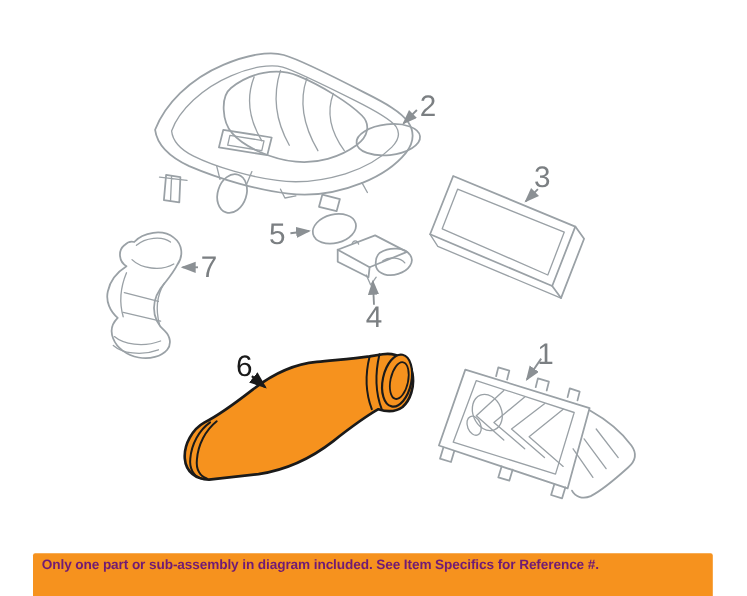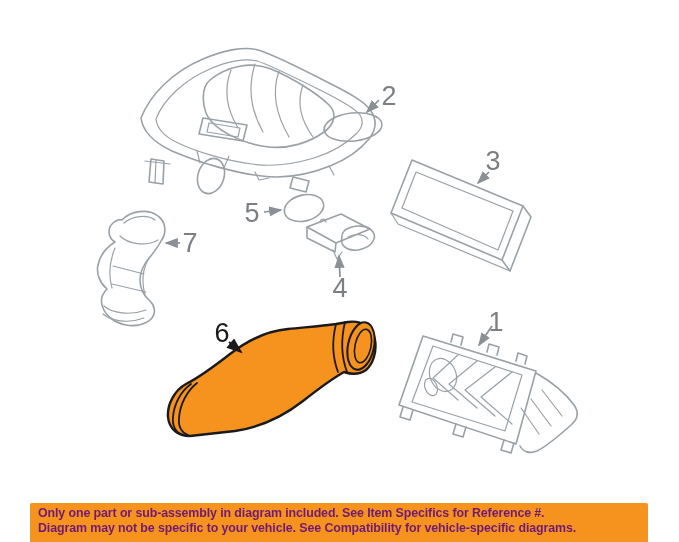--- a/index.html
+++ b/index.html
@@ -156,16 +156,15 @@
       <line class="leader dark" x1="229" y1="342" x2="241" y2="352" marker-end="url(#ah-dark)"></line>
       <text class="callout-text dark" x="222" y="342" text-anchor="middle">6</text>
 
       <line class="leader" x1="180" y1="243" x2="166" y2="243" marker-end="url(#ah-gray)"></line>
       <text class="callout-text" x="190" y="252" text-anchor="middle">7</text>
     </g>
   </svg>
 
   <div class="banner">
     <div>Only one part or sub-assembly in diagram included. See Item Specifics for Reference #.</div>
-    <div>Diagram may not be specific to your vehicle. See Compatibility for vehicle-specific diagrams.</div>
   </div>
 
 </div>
 
 </body></html>

